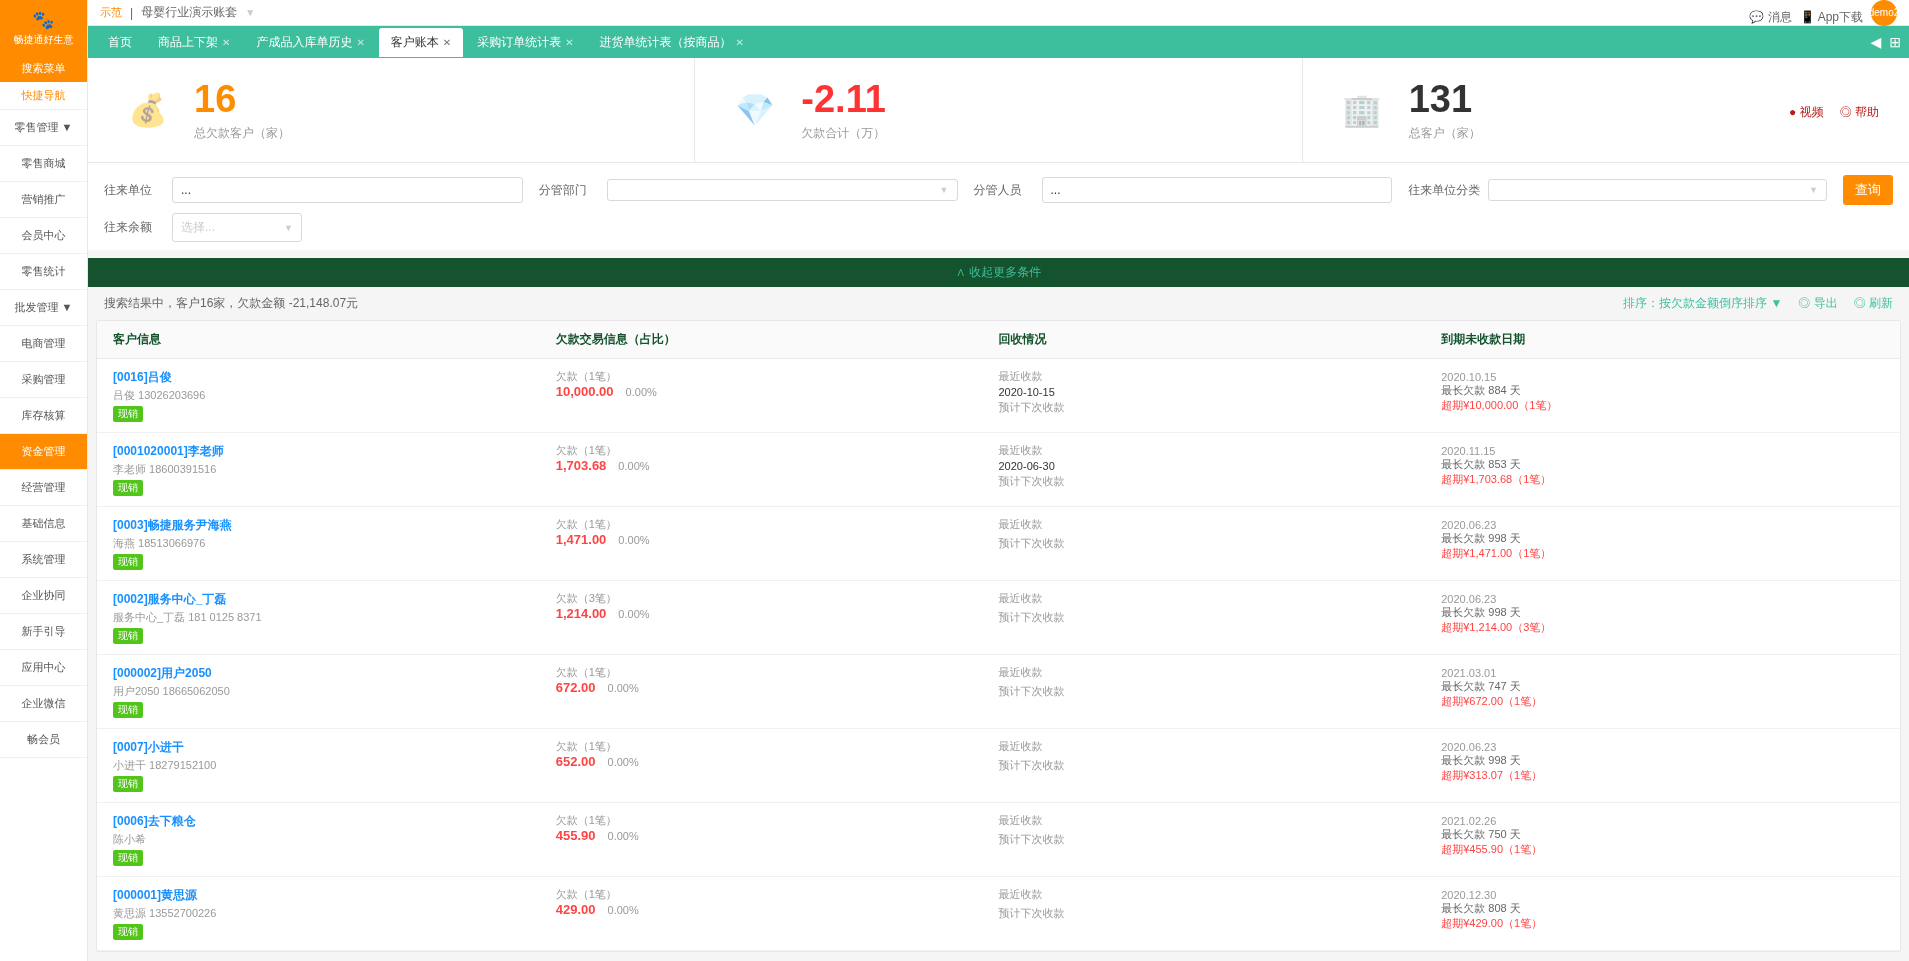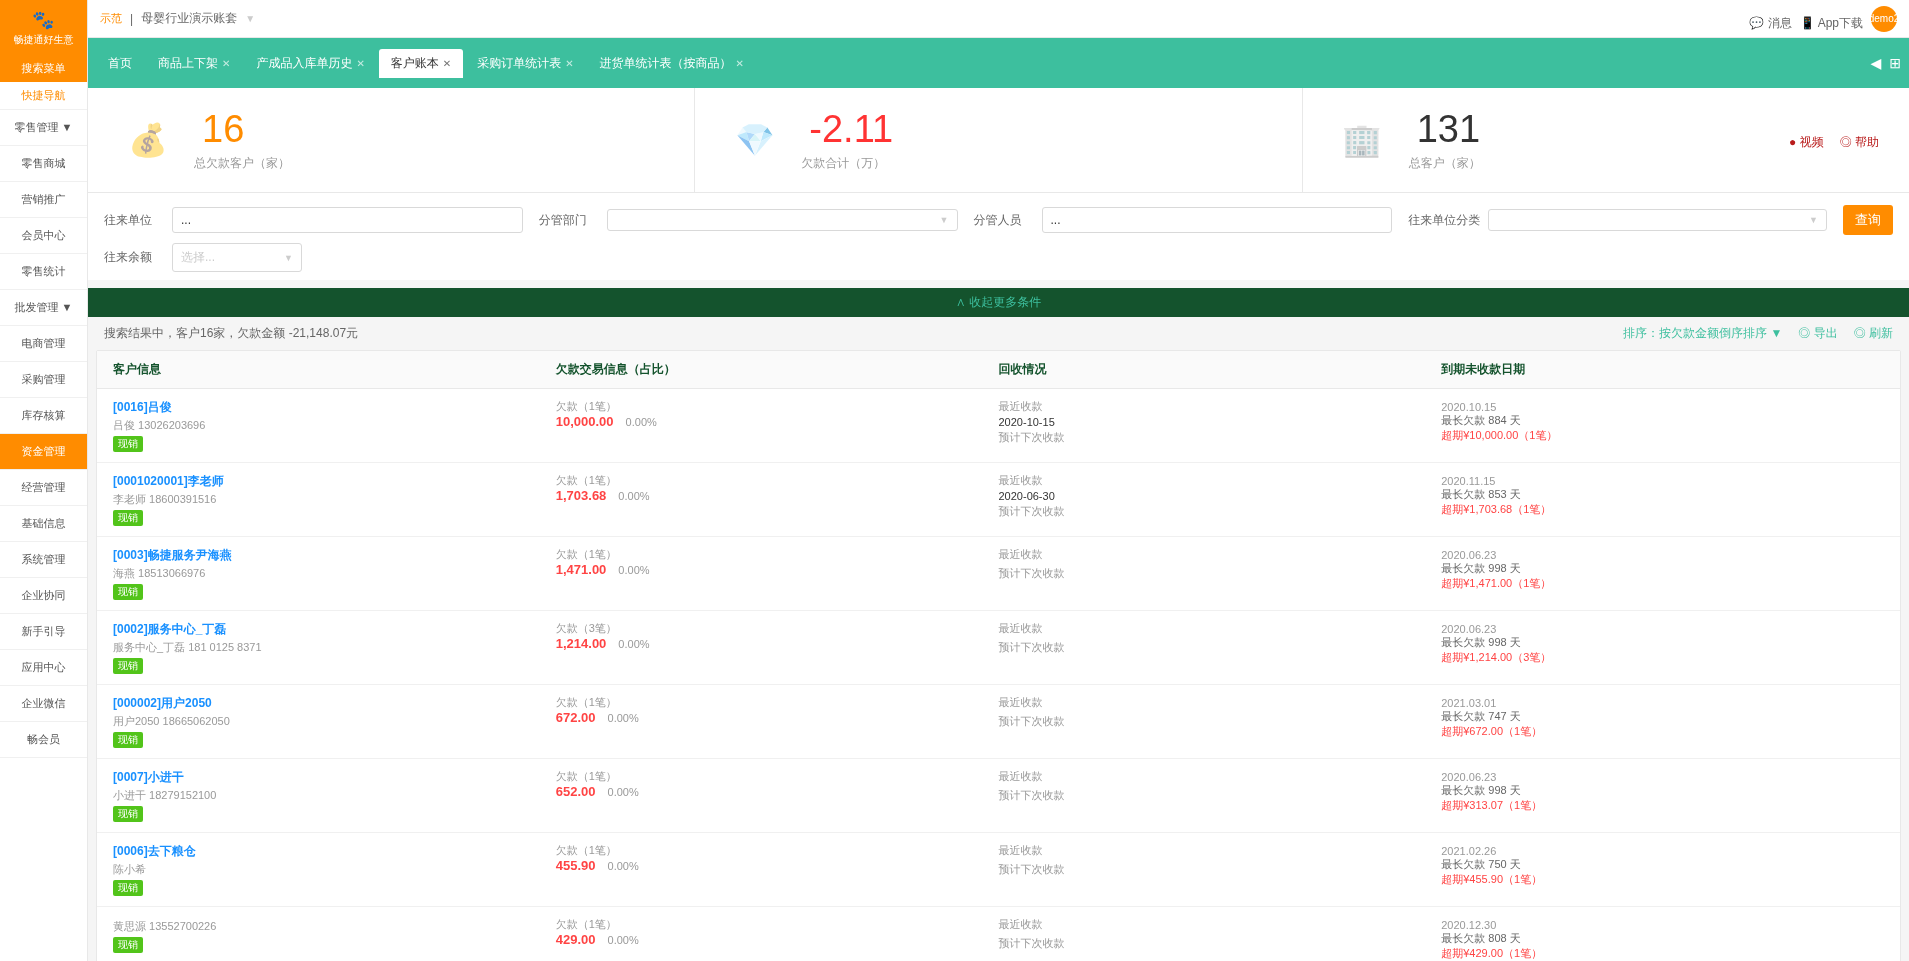--- a/index.html
+++ b/index.html
@@ -11,44 +11,44 @@
     .sidebar-logo .logo-icon { font-size: 18px; display: block; }
     .sidebar-search { background: #ff8c00; color: #fff; padding: 6px 4px; text-align: center; font-size: 11px; cursor: pointer; }
     .sidebar-nav { flex: 1; overflow-y: auto; }
     .sidebar-item { padding: 10px 4px; text-align: center; font-size: 11px; cursor: pointer; color: #555; border-bottom: 1px solid #f0f0f0; }
     .sidebar-item.active { background: #ff8c00; color: #fff; }
 
     
     .main { flex: 1; display: flex; flex-direction: column; overflow: hidden; }
 
     
-    .topbar { height: 38px; background: #fff; border-bottom: 1px solid #e8e8e8; display: flex; align-items: center; justify-content: space-between; padding: 0 12px; }
+    .topbar { height: 26px; background: #fff; border-bottom: 1px solid #e8e8e8; display: flex; align-items: center; justify-content: space-between; padding: 0 12px; }
     .topbar-left { display: flex; align-items: center; gap: 8px; font-size: 12px; color: #666; }
     .topbar-right { display: flex; align-items: flex-end; gap: 8px; font-size: 12px; color: #666; }
     .topbar-right .user-avatar { width: 26px; height: 26px; border-radius: 50%; background: #ff8c00; color: #fff; display: flex; align-items: center; justify-content: center; font-size: 10px; }
 
     
-    .tabs { background: #3dbf9e; display: flex; align-items: center; padding: 0 8px; height: 50px; flex-shrink: 0; }
+    .tabs { background: #3dbf9e; display: flex; align-items: center; padding: 0 8px; height: 32px; flex-shrink: 0; }
     .tab { padding: 6px 12px; color: #fff; cursor: pointer; font-size: 12px; display: flex; align-items: center; gap: 4px; border-radius: 3px 3px 0 0; margin-right: 2px; }
     .tab.active { background: #fff; color: #333; }
     .tab .close-x { font-size: 10px; opacity: 0.7; }
     .tabs-actions { margin-left: auto; display: flex; gap: 8px; color: #fff; font-size: 14px; cursor: pointer; }
 
     
     .content { flex: 1; overflow-y: auto; background: #f5f5f5; }
 
     
     .stats-row { display: flex; background: #fff; border-bottom: 1px solid #e8e8e8; }
     .stat-card { flex: 1; padding: 20px 30px; display: flex; align-items: center; gap: 16px; border-right: 1px solid #e8e8e8; }
     .stat-card:last-child { border-right: none; }
     .stat-icon { width: 60px; height: 60px; display: flex; align-items: center; justify-content: center; font-size: 32px; }
     .stat-icon.orange { color: #ff8c00; opacity: 0.5; }
     .stat-icon.pink { color: #ff6699; opacity: 0.5; }
     .stat-icon.blue { color: #99ccff; opacity: 0.5; }
-    .stat-number { font-size: 38px; font-weight: normal; margin-left: 8px; }
+    .stat-number { font-size: 38px; font-weight: bold; }
     .stat-number.orange { color: #ff8c00; }
     .stat-number.red { color: #ff3333; }
     .stat-number.black { color: #333; }
     .stat-label { font-size: 12px; color: #999; margin-top: 4px; }
     .stat-right { margin-left: auto; display: flex; gap: 16px; font-size: 12px; color: #b91c1c; align-items: flex-start; padding-top: 4px; }
     .stat-right span { cursor: pointer; }
 
     
     .filter-area { background: #fff; padding: 12px 16px 8px; margin-bottom: 8px; }
     .filter-row { display: flex; gap: 16px; margin-bottom: 8px; align-items: center; }
@@ -450,20 +450,21 @@
         </div>
         <div>
           <div class="date-text">2021.02.26</div>
           <div class="days-text">最长欠款 750 天</div>
           <span class="overdue-red">超期¥455.90（1笔）</span>
         </div>
       </div>
 
       <div class="table-row">
         <div>
+          <div class="customer-name">[000001]黄思源</div>
           <div class="customer-info">黄思源 13552700226</div>
           <span class="badge-green">现销</span>
         </div>
         <div>
           <div class="collect-info">欠款（1笔）</div>
           <div class="amount-cell">
             <span class="amount-red">429.00</span>
             <span class="amount-pct">0.00%</span>
           </div>
         </div>

